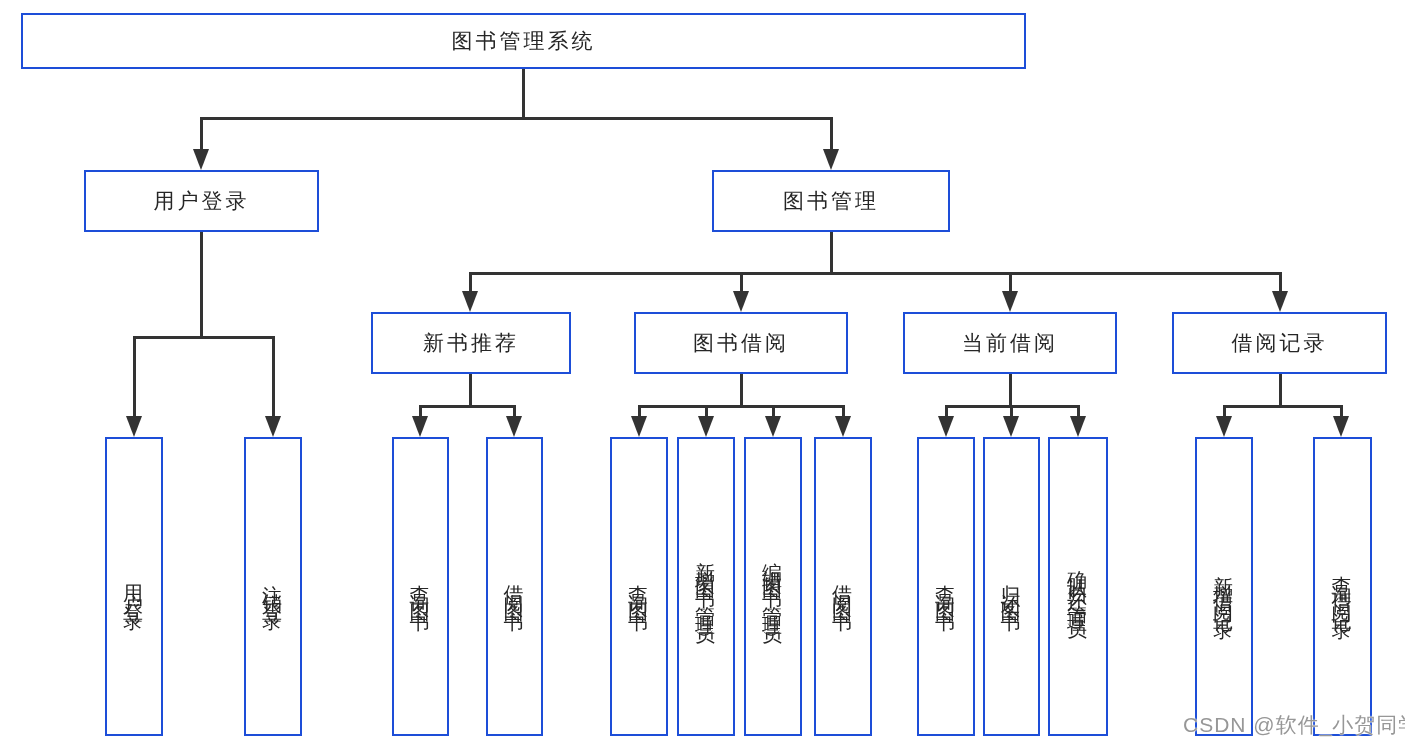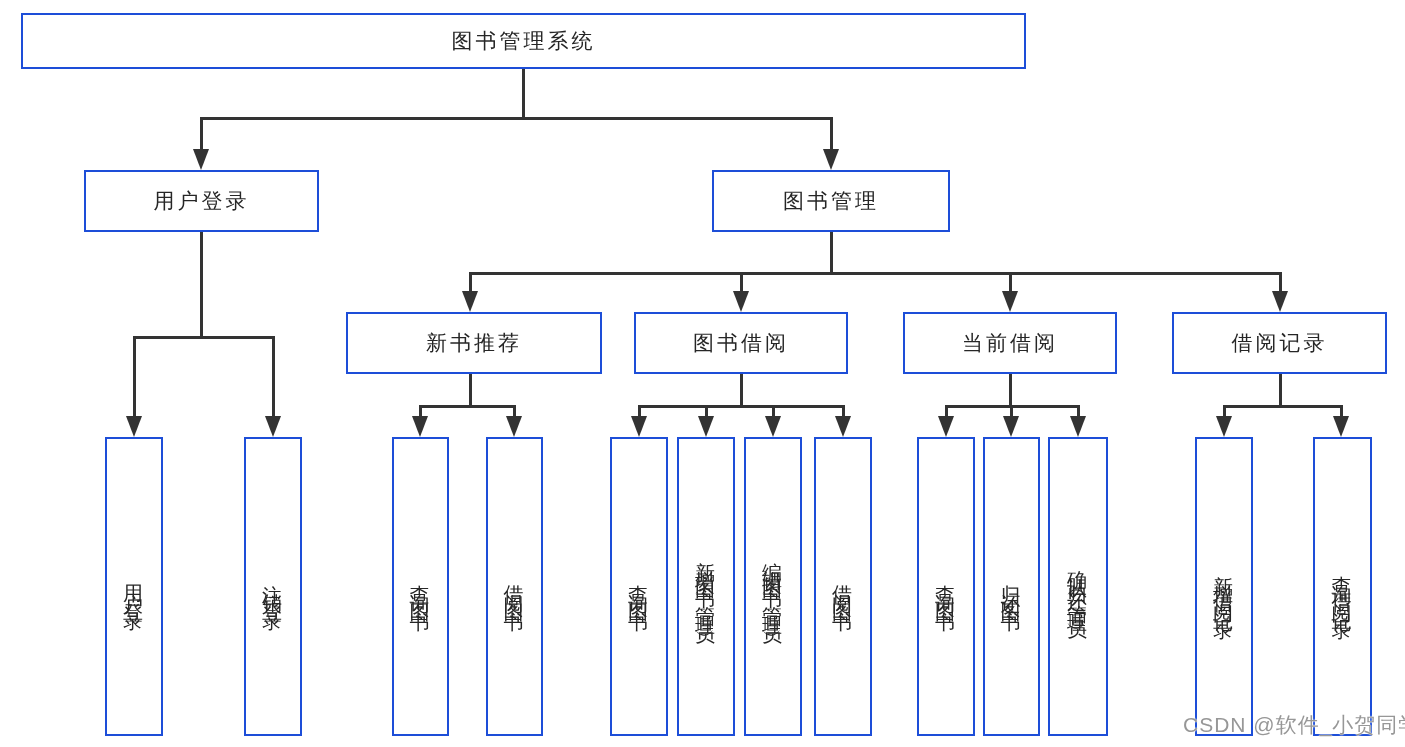--- a/index.html
+++ b/index.html
@@ -82,21 +82,21 @@
   <div class="hline" style="left:469px;top:272px;width:812px;"></div>
   <div class="vline" style="left:469px;top:272px;height:20px;"></div>
   <div class="arr" style="left:462px;top:291px;"></div>
   <div class="vline" style="left:740px;top:272px;height:20px;"></div>
   <div class="arr" style="left:733px;top:291px;"></div>
   <div class="vline" style="left:1009px;top:272px;height:20px;"></div>
   <div class="arr" style="left:1002px;top:291px;"></div>
   <div class="vline" style="left:1279px;top:272px;height:20px;"></div>
   <div class="arr" style="left:1272px;top:291px;"></div>
 
-  <div class="box" style="left:346px;top:312px;width:256px;height:62px;">新书推荐</div>
+  <div class="box" style="left:371px;top:312px;width:200px;height:62px;">新书推荐</div>
   <div class="box" style="left:903px;top:312px;width:214px;height:62px;">当前借阅</div>
   <div class="box" style="left:634px;top:312px;width:214px;height:62px;">图书借阅</div>
   <div class="box" style="left:1172px;top:312px;width:215px;height:62px;">借阅记录</div>
 
   <div class="vline" style="left:469px;top:374px;height:33px;"></div>
   <div class="hline" style="left:419px;top:405px;width:97px;"></div>
   <div class="vline" style="left:419px;top:405px;height:13px;"></div>
   <div class="arr" style="left:412px;top:416px;"></div>
   <div class="vline" style="left:513px;top:405px;height:13px;"></div>
   <div class="arr" style="left:506px;top:416px;"></div>

